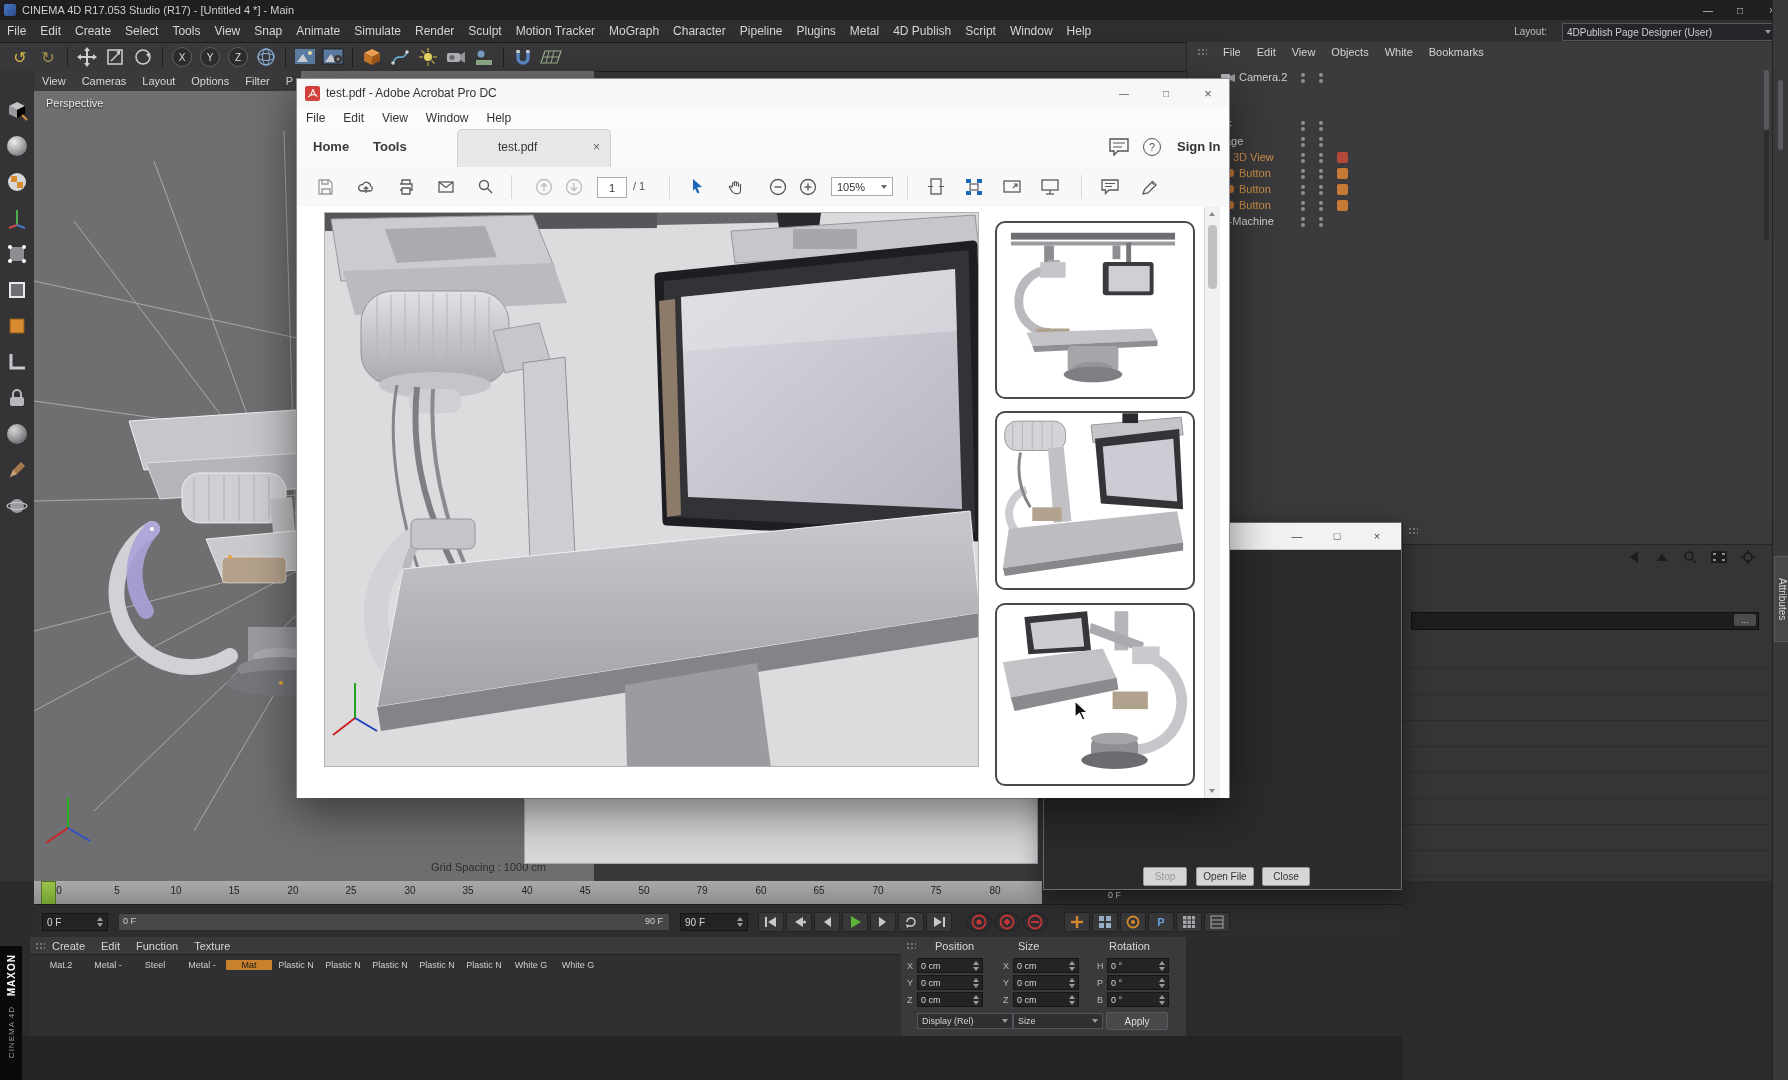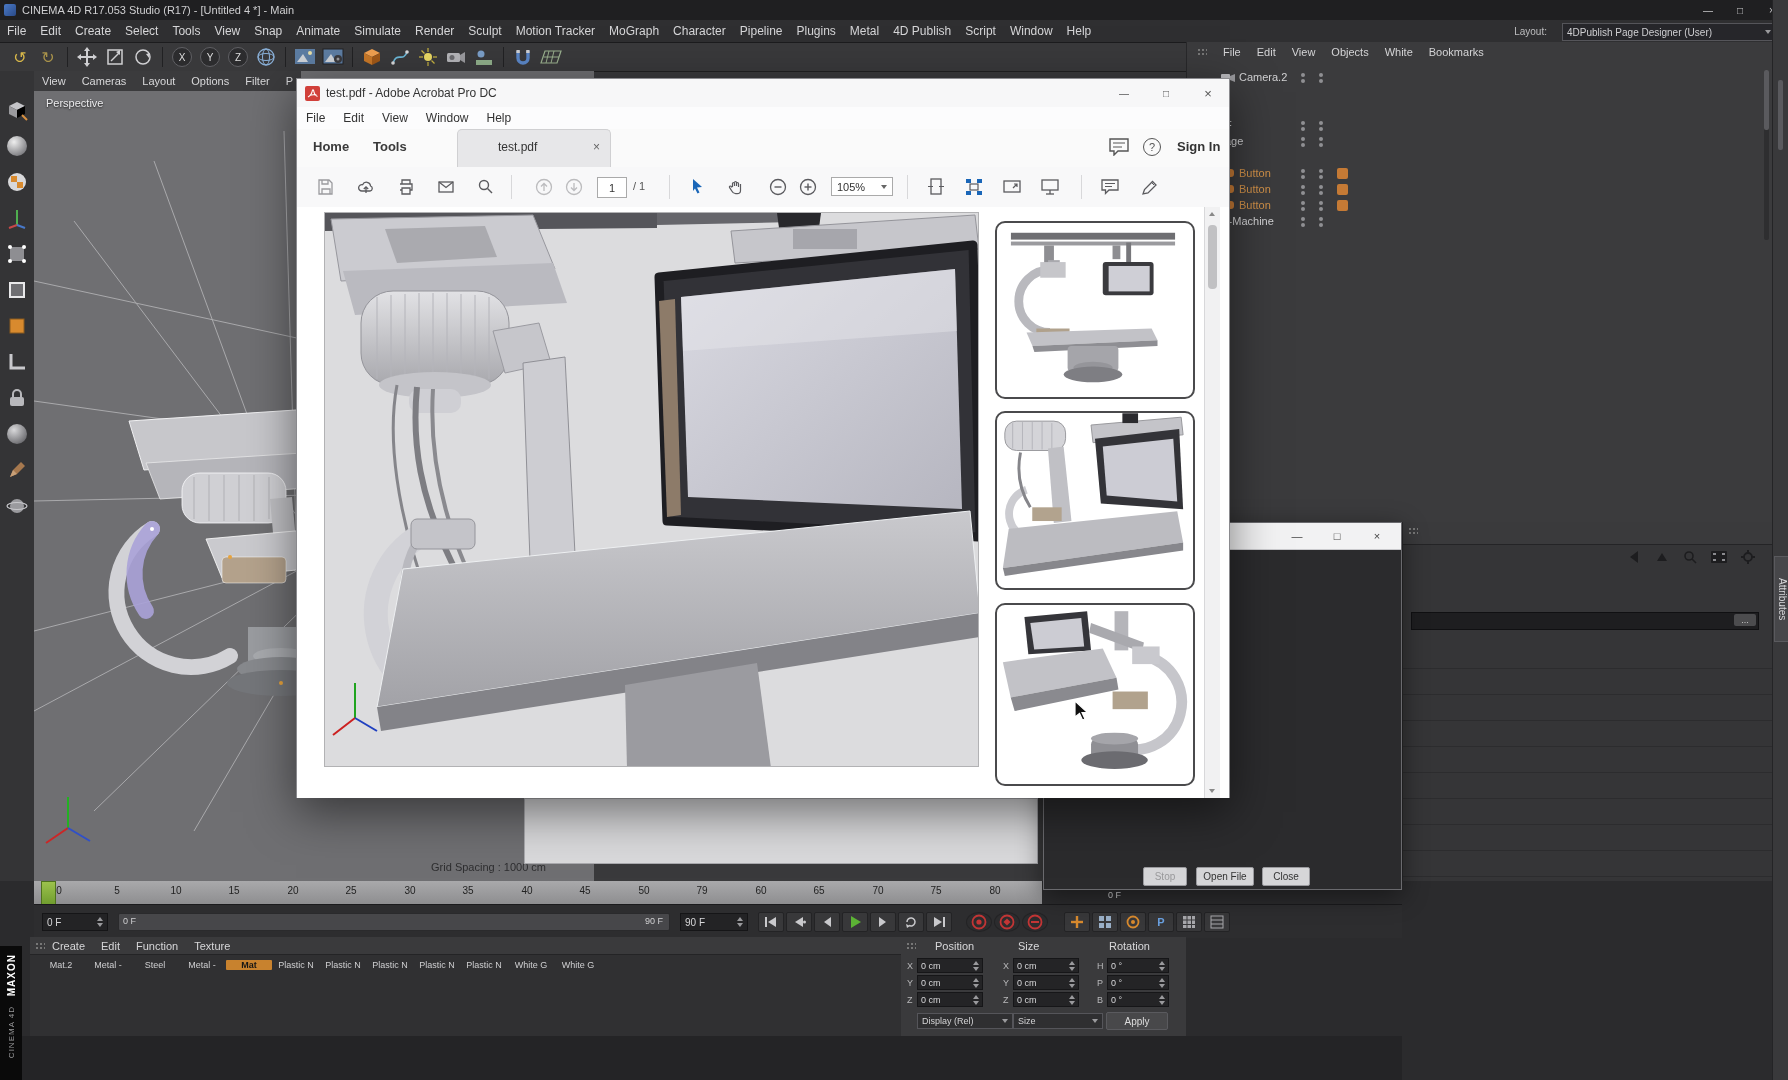--- a/index.html
+++ b/index.html
@@ -48,21 +48,21 @@
   .tri-dn{width:0;height:0;border-left:3px solid transparent;border-right:3px solid transparent;border-top:4px solid #9a9a9d;}
   .tbtn{position:absolute;top:7px;width:24px;height:18px;display:flex;align-items:center;justify-content:center;background:#38383a;border:1px solid #232325;border-radius:2px;}
   .redkey{border-radius:50%;background:#2c2c2e;}
   
   .matpanel{left:30px;top:937px;width:871px;height:99px;background:#303032;border-right:1px solid #222;}
   .panelhead{position:absolute;left:0;top:0;width:100%;height:18px;background:#3a3a3c;border-bottom:1px solid #242426;display:flex;align-items:center;gap:16px;color:#d6d6d8;font-size:11px;padding-left:22px;box-sizing:border-box;}
   .grip{position:absolute;left:5px;top:5px;width:10px;height:8px;background:radial-gradient(circle at 2px 2px,#777 1px,transparent 1.2px) 0 0/4px 4px;}
   .mat{position:absolute;top:21px;width:46px;text-align:center;}
   .matsphere{width:42px;height:42px;border-radius:50%;margin:0 auto;}
   .matname{font-size:9px;color:#cfcfd1;margin-top:2px;white-space:nowrap;overflow:hidden;}
-  .matname.sel{background:#c8822e;color:#161616;border-radius:1px;font-weight:bold;}
+  .matname.sel{background:#c8822e;color:#161616;border-radius:1px;}
   .coordpanel{left:901px;top:937px;width:285px;height:99px;background:#3a3a3c;}
   .chead{position:absolute;top:3px;font-size:11px;color:#d8d8da;}
   .clbl{position:absolute;font-size:9px;color:#b8b8ba;}
   .cfield{position:absolute;height:13px;background:#242426;border:1px solid #161618;color:#d8d8da;font-size:9px;display:flex;align-items:center;padding:0 3px;justify-content:space-between;}
   .cdrop{position:absolute;height:14px;background:#2f2f31;border:1px solid #55555a;color:#d4d4d6;font-size:9px;display:flex;align-items:center;justify-content:space-between;padding:0 4px;}
   .applybtn{position:absolute;height:16px;background:#48484a;border:1px solid #5a5a5e;border-radius:2px;color:#ddd;font-size:10px;display:flex;align-items:center;justify-content:center;}
   .bottomstrip{left:0;top:1036px;width:1402px;height:44px;background:#242426;}
   .maxonstrip{left:0;top:946px;width:22px;height:134px;background:#0a0a0a;display:flex;flex-direction:column;align-items:center;gap:10px;padding-top:8px;box-sizing:border-box;}
   .vtext{writing-mode:vertical-rl;transform:rotate(180deg);}
   
@@ -426,20 +426,36 @@
         </svg>
       <span class="lbl" style="left:38px">age</span>
       <span class="dotpair" style="left:114px">
           <i></i>
           <i></i>
         </span>
         <span class="dotpair" style="left:132px">
           <i></i>
           <i></i>
         </span>
+    </div>
+    <div class="omrow orange" style="top:108px">
+      <svg class="abs" style="left:28px;top:2px" width="13" height="11">
+          <rect x="0" y="0" width="13" height="9" rx="1" fill="#cf8a3a"></rect>
+          <rect x="2" y="2" width="9" height="5" fill="#8a5a22"></rect>
+        </svg>
+      <span class="lbl" style="left:46px">3D View</span>
+      <span class="dotpair" style="left:114px">
+          <i></i>
+          <i></i>
+        </span>
+        <span class="dotpair" style="left:132px">
+          <i></i>
+          <i></i>
+        </span>
+      <span class="tagsq" style="left:150px;background:#b5483a"></span>
     </div>
     <div class="omrow orange" style="top:124px">
       <svg class="abs" style="left:34px;top:2px" width="13" height="11">
           <rect x="0" y="1" width="13" height="8" rx="3" fill="#c57a35"></rect>
         </svg>
       <span class="lbl" style="left:52px">Button</span>
       <span class="dotpair" style="left:114px">
           <i></i>
           <i></i>
         </span>

